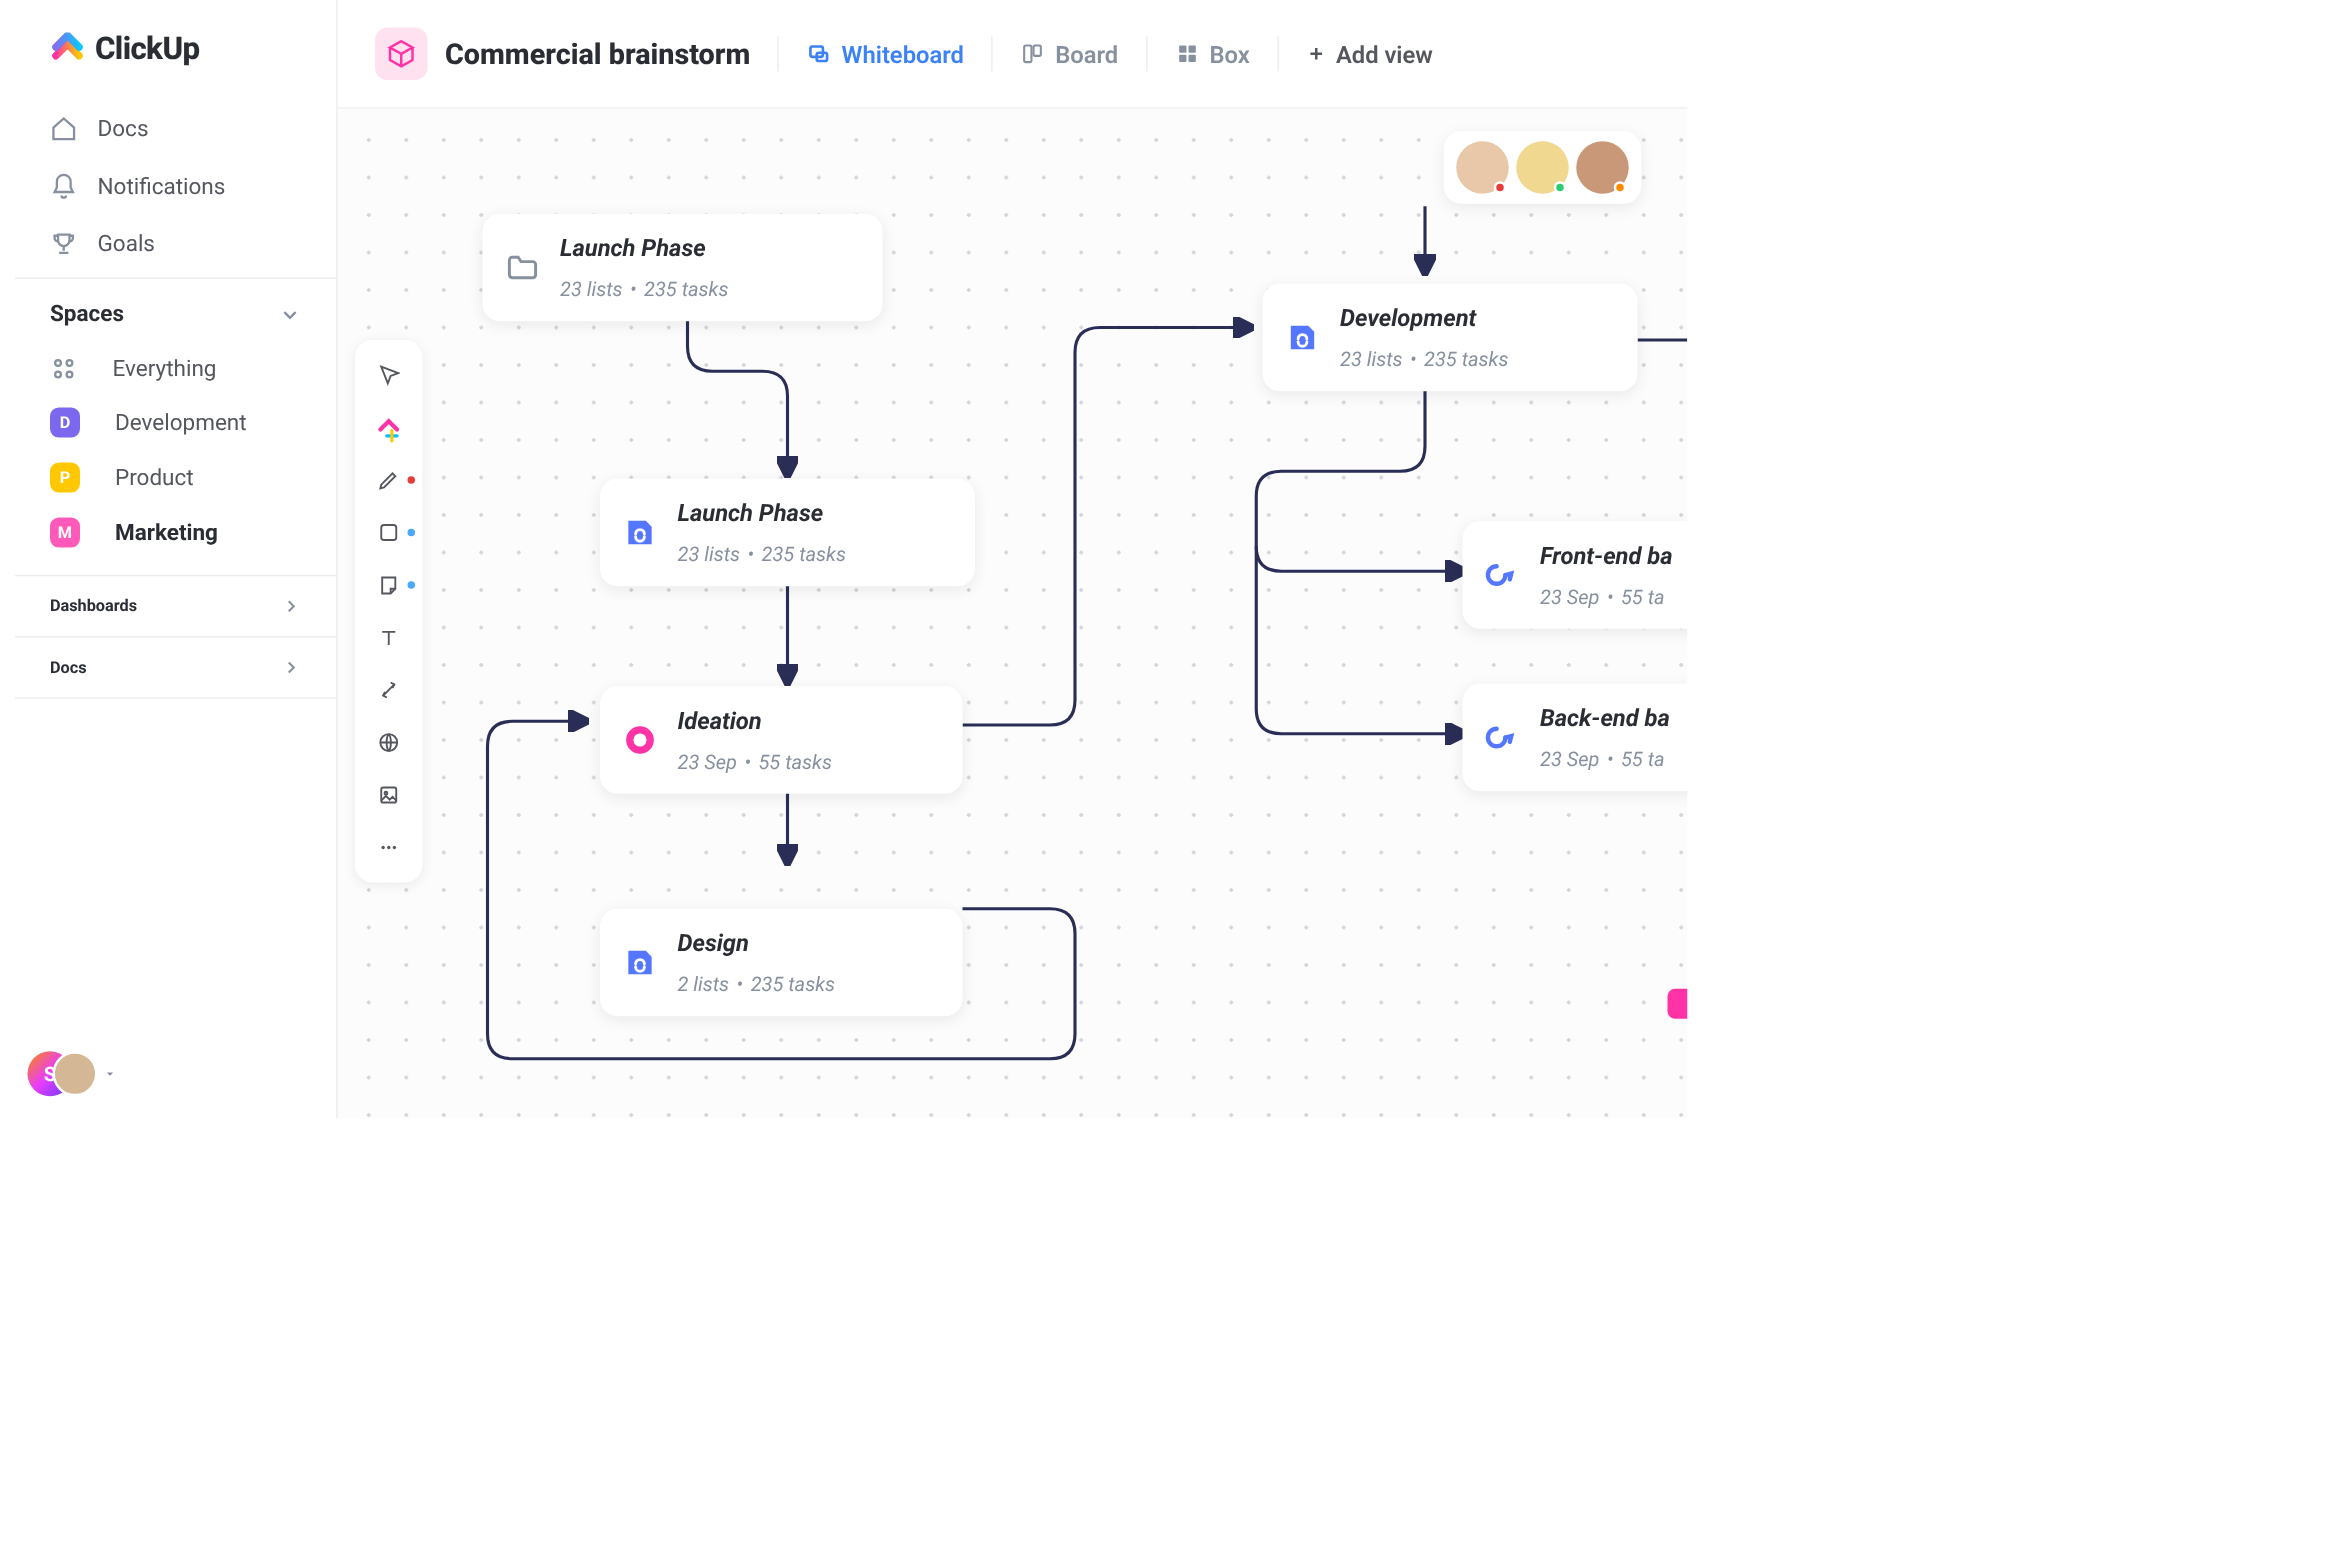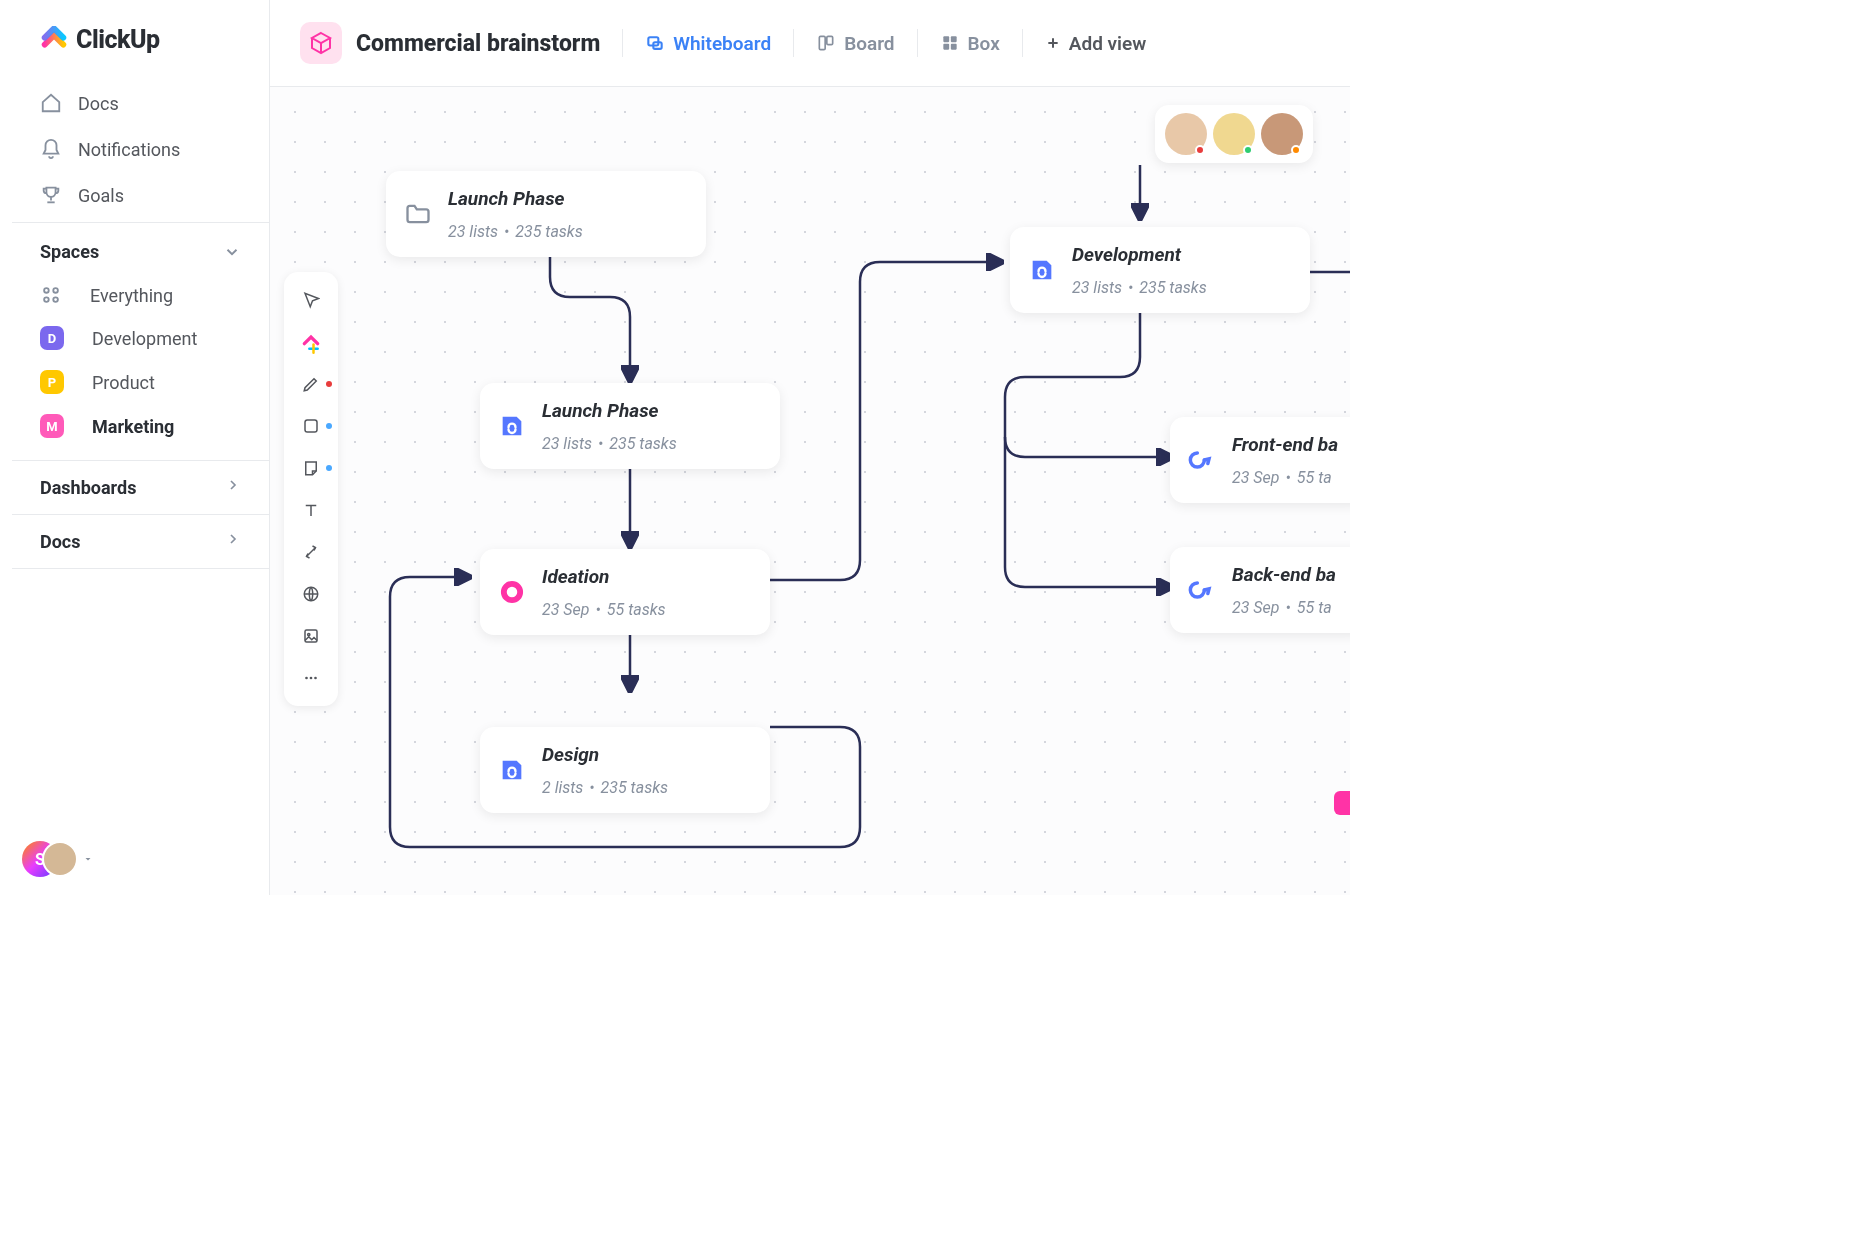--- a/index.html
+++ b/index.html
@@ -43,22 +43,22 @@
   display: flex; align-items: center; gap: 28px;
   padding: 10px 28px; font-size: 18px; color: #54575d; cursor: pointer;
 }
 .space-item.bold { font-weight: 700; color: #2a2e34; }
 .space-badge {
   width: 24px; height: 24px; border-radius: 7px; display: flex; align-items: center;
   justify-content: center; font-size: 13px; font-weight: 700; color: #fff;
 }
 .everything-icon { width: 22px; height: 22px; color:#87909e;}
 .collapsible {
-  display: flex; justify-content: space-between;
-  padding: 16px 28px; font-size: 18px; font-weight: 700; cursor: pointer;
+  display: flex; align-items: center; justify-content: space-between;
+  padding: 16px 28px; font-size: 13px; font-weight: 700; cursor: pointer;
 }
 .profile {
   position: absolute; bottom: 18px; left: 22px;
   display: flex; align-items: center; gap: 6px;
 }
 .avatar-stack { position: relative; width: 54px; height: 36px; }
 .avatar-s {
   width: 36px; height: 36px; border-radius: 50%;
   background: linear-gradient(135deg,#ff8a00,#e83cff,#5b3cff);
   color:#fff; font-weight:700; display:flex;align-items:center;justify-content:center;

